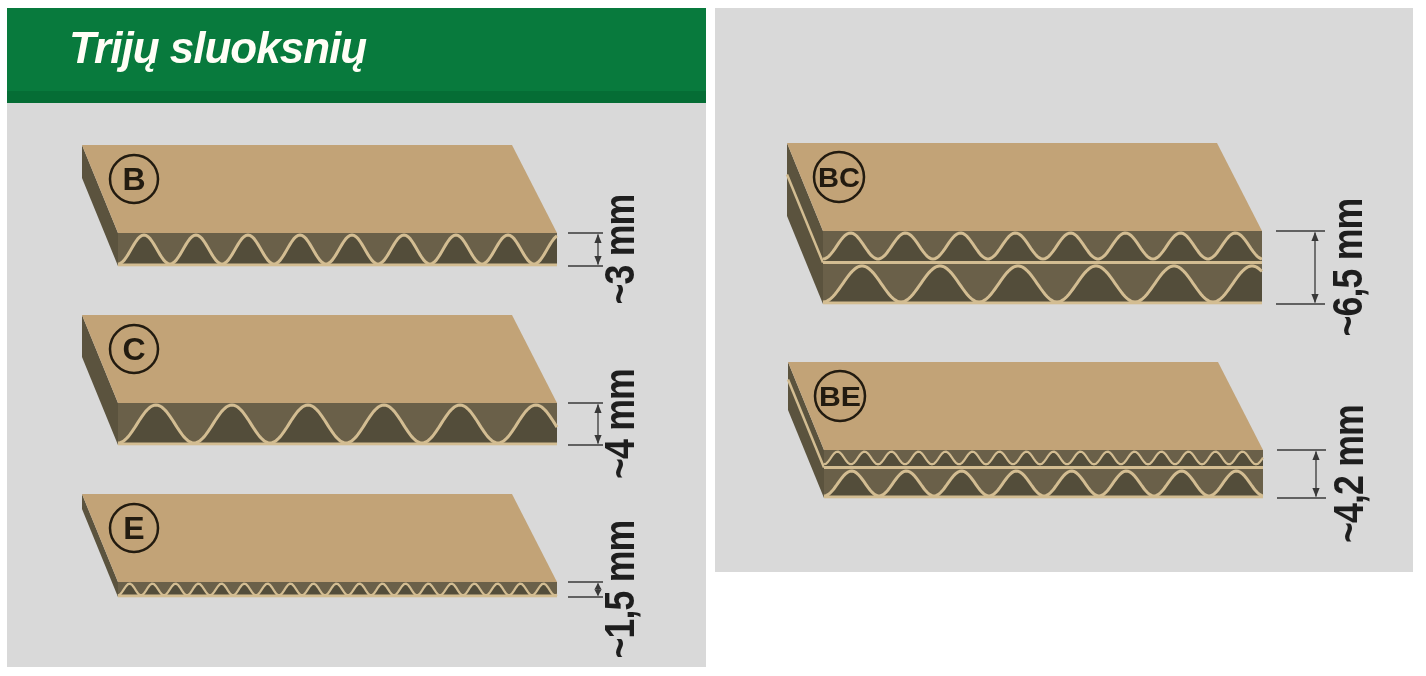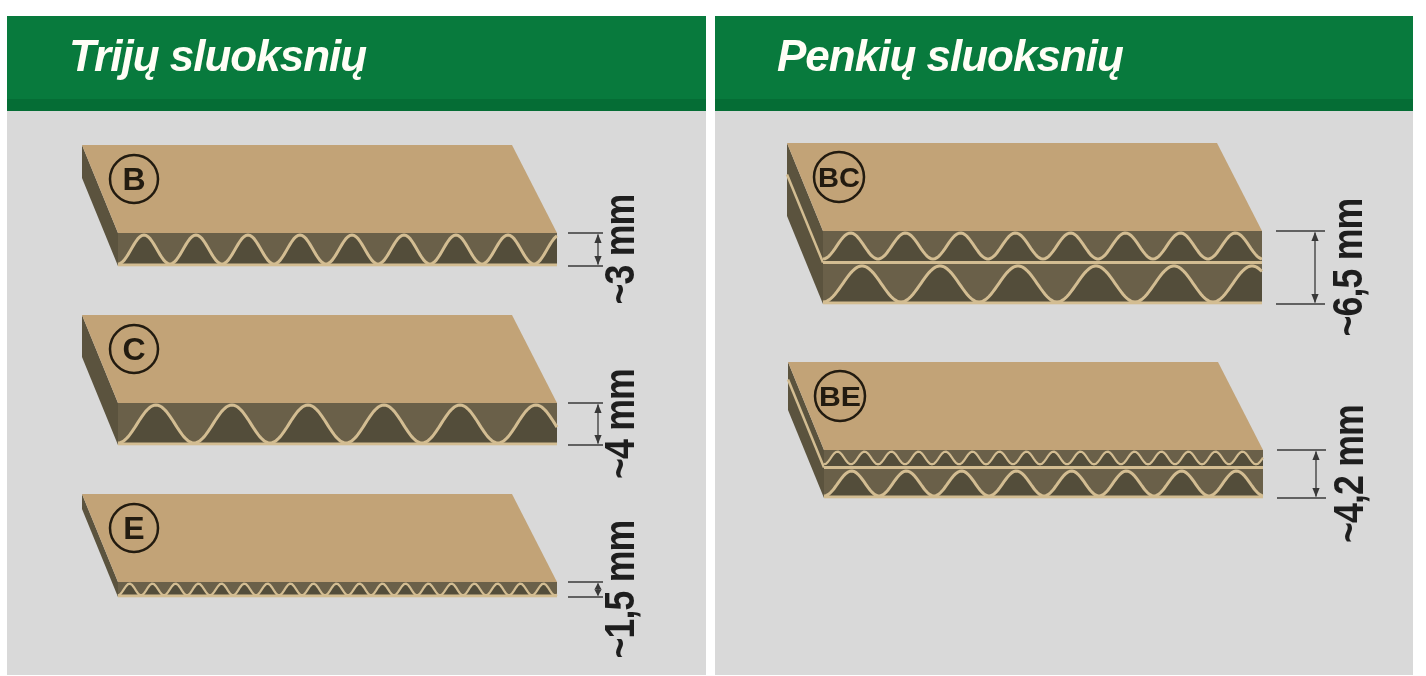--- a/index.html
+++ b/index.html
@@ -8,21 +8,21 @@
     background:var(--page-bg,#ffffff);
     font-family:"Liberation Sans","DejaVu Sans",sans-serif;
   }
   .panel{position:absolute;top:8px;height:659px;}
   .panel.left{left:7px;width:699px;}
   .panel.right{left:715px;width:698px;}
   .panel-header{
     height:83px;
     background:var(--green,#087a3d);
     border-bottom:12px solid var(--green-dark,#056d35);
-    display:flex;align-items:center;margin-top:8px;
+    display:flex;align-items:center;
   }
   .panel-header .title{
     color:#fffef6;
     font-size:44px;font-weight:bold;font-style:italic;
     letter-spacing:-1px;
     padding-left:62px;padding-bottom:4px;
     white-space:nowrap;
   }
   .panel-body{
     height:564px;
@@ -34,23 +34,20 @@
 <body style="--green: #087a3d; --green-dark: #056d35; --gray: #d9d9d9; --page-bg: #ffffff;">
 
 <div class="panel left">
   <div class="panel-header">
     <span class="title">Trijų sluoksnių</span>
   </div>
   <div class="panel-body"></div>
 </div>
 
 <div class="panel right">
-  <div class="panel-header">
-    <span class="title">Penkių sluoksnių</span>
-  </div>
   <div class="panel-body"></div>
 </div>
 
 <svg id="diagram" width="1426" height="676" viewBox="0 0 1426 676">
     <g>
       <path d="M82,145 L118,233 L118,266 L82,178 Z" fill="#5b533e"></path>
       <path d="M82,145 L512,145 L557,233 L118,233 Z" fill="#c2a377"></path>
       <g>
         <rect x="118" y="233" width="439" height="33" fill="#6a6049"></rect>
         <path d="M118.0,264.0 L120.0,263.6 L122.0,262.3 L124.0,260.4 L126.0,257.7 L128.0,254.6 L130.0,251.2 L132.0,247.8 L134.0,244.4 L136.0,241.3 L138.0,238.6 L140.0,236.7 L142.0,235.4 L144.0,235.0 L146.0,235.4 L148.0,236.7 L150.0,238.6 L152.0,241.3 L154.0,244.4 L156.0,247.8 L158.0,251.2 L160.0,254.6 L162.0,257.7 L164.0,260.4 L166.0,262.3 L168.0,263.6 L170.0,264.0 L172.0,263.6 L174.0,262.3 L176.0,260.4 L178.0,257.7 L180.0,254.6 L182.0,251.2 L184.0,247.8 L186.0,244.4 L188.0,241.3 L190.0,238.6 L192.0,236.7 L194.0,235.4 L196.0,235.0 L198.0,235.4 L200.0,236.7 L202.0,238.6 L204.0,241.3 L206.0,244.4 L208.0,247.8 L210.0,251.2 L212.0,254.6 L214.0,257.7 L216.0,260.4 L218.0,262.3 L220.0,263.6 L222.0,264.0 L224.0,263.6 L226.0,262.3 L228.0,260.4 L230.0,257.7 L232.0,254.6 L234.0,251.2 L236.0,247.8 L238.0,244.4 L240.0,241.3 L242.0,238.6 L244.0,236.7 L246.0,235.4 L248.0,235.0 L250.0,235.4 L252.0,236.7 L254.0,238.6 L256.0,241.3 L258.0,244.4 L260.0,247.8 L262.0,251.2 L264.0,254.6 L266.0,257.7 L268.0,260.4 L270.0,262.3 L272.0,263.6 L274.0,264.0 L276.0,263.6 L278.0,262.3 L280.0,260.4 L282.0,257.7 L284.0,254.6 L286.0,251.2 L288.0,247.8 L290.0,244.4 L292.0,241.3 L294.0,238.6 L296.0,236.7 L298.0,235.4 L300.0,235.0 L302.0,235.4 L304.0,236.7 L306.0,238.6 L308.0,241.3 L310.0,244.4 L312.0,247.8 L314.0,251.2 L316.0,254.6 L318.0,257.7 L320.0,260.4 L322.0,262.3 L324.0,263.6 L326.0,264.0 L328.0,263.6 L330.0,262.3 L332.0,260.4 L334.0,257.7 L336.0,254.6 L338.0,251.2 L340.0,247.8 L342.0,244.4 L344.0,241.3 L346.0,238.6 L348.0,236.7 L350.0,235.4 L352.0,235.0 L354.0,235.4 L356.0,236.7 L358.0,238.6 L360.0,241.3 L362.0,244.4 L364.0,247.8 L366.0,251.2 L368.0,254.6 L370.0,257.7 L372.0,260.4 L374.0,262.3 L376.0,263.6 L378.0,264.0 L380.0,263.6 L382.0,262.3 L384.0,260.4 L386.0,257.7 L388.0,254.6 L390.0,251.2 L392.0,247.8 L394.0,244.4 L396.0,241.3 L398.0,238.6 L400.0,236.7 L402.0,235.4 L404.0,235.0 L406.0,235.4 L408.0,236.7 L410.0,238.6 L412.0,241.3 L414.0,244.4 L416.0,247.8 L418.0,251.2 L420.0,254.6 L422.0,257.7 L424.0,260.4 L426.0,262.3 L428.0,263.6 L430.0,264.0 L432.0,263.6 L434.0,262.3 L436.0,260.4 L438.0,257.7 L440.0,254.6 L442.0,251.2 L444.0,247.8 L446.0,244.4 L448.0,241.3 L450.0,238.6 L452.0,236.7 L454.0,235.4 L456.0,235.0 L458.0,235.4 L460.0,236.7 L462.0,238.6 L464.0,241.3 L466.0,244.4 L468.0,247.8 L470.0,251.2 L472.0,254.6 L474.0,257.7 L476.0,260.4 L478.0,262.3 L480.0,263.6 L482.0,264.0 L484.0,263.6 L486.0,262.3 L488.0,260.4 L490.0,257.7 L492.0,254.6 L494.0,251.2 L496.0,247.8 L498.0,244.4 L500.0,241.3 L502.0,238.6 L504.0,236.7 L506.0,235.4 L508.0,235.0 L510.0,235.4 L512.0,236.7 L514.0,238.6 L516.0,241.3 L518.0,244.4 L520.0,247.8 L522.0,251.2 L524.0,254.6 L526.0,257.7 L528.0,260.4 L530.0,262.3 L532.0,263.6 L534.0,264.0 L536.0,263.6 L538.0,262.3 L540.0,260.4 L542.0,257.7 L544.0,254.6 L546.0,251.2 L548.0,247.8 L550.0,244.4 L552.0,241.3 L554.0,238.6 L556.0,236.7 L557.0,235.9 L557,266 L118,266 Z" fill="#534d3a"></path>

